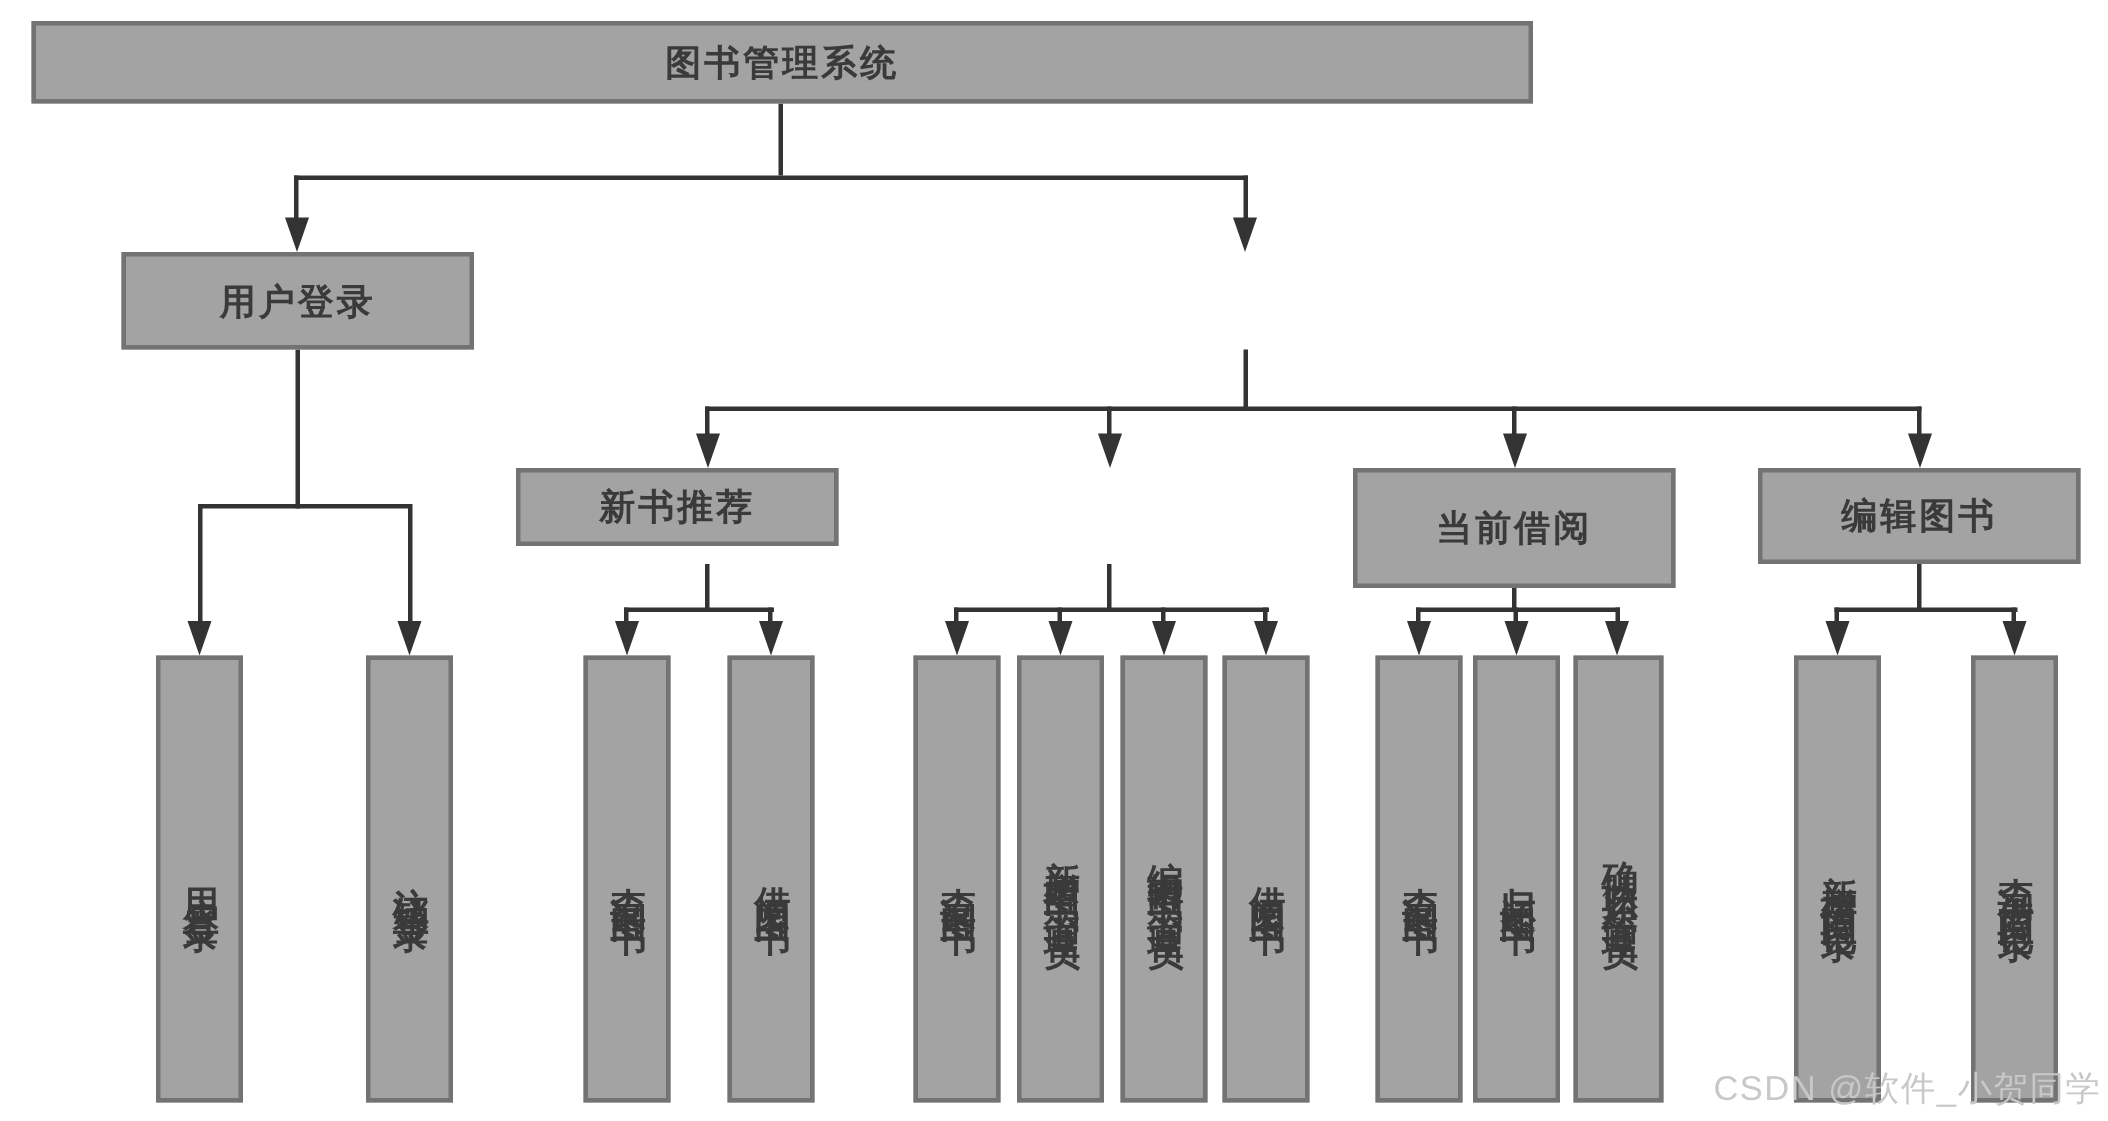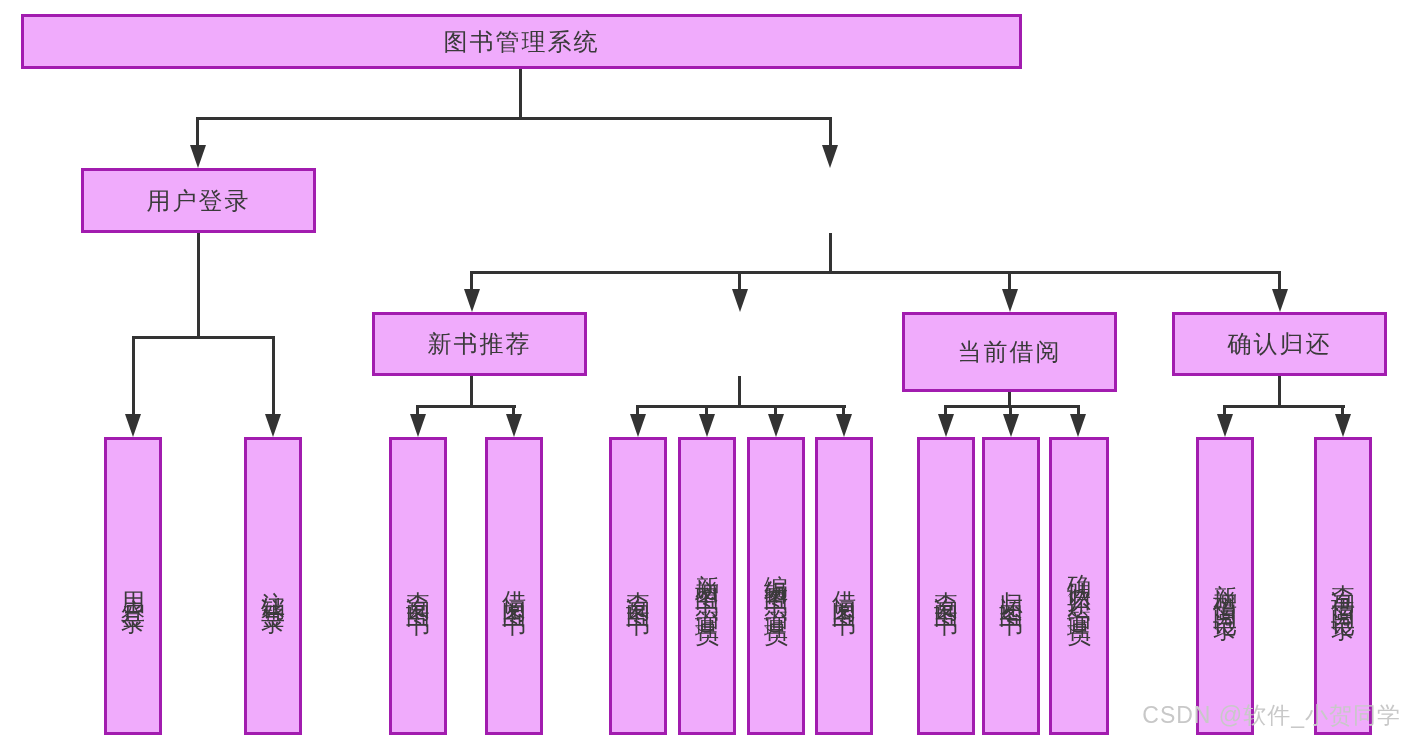--- a/index.html
+++ b/index.html
@@ -1,37 +1,37 @@
 <!DOCTYPE html>
 <html><head>
 <meta charset="utf-8">
 <style>
   html,body{margin:0;padding:0;background:#fff;}
   #stage{
     position:relative;width:1405px;height:747px;background:#ffffff;
     font-family:"Liberation Sans","DejaVu Sans",sans-serif;overflow:hidden;
   }
   .box{
-    position:absolute;background:#f0abfc;border:3px solid #a21caf;box-sizing:border-box;
+    position:absolute;background:#a3a3a3;border:3px solid #737373;box-sizing:border-box;
     display:flex;align-items:center;justify-content:center;
-    color:#3a3a3a;font-size:24px;letter-spacing:2px;white-space:nowrap;z-index:2;
+    color:#3a3a3a;font-size:24px;letter-spacing:2px;white-space:nowrap;z-index:2;font-weight:bold;
   }
   .leaf{
     writing-mode:vertical-rl;text-orientation:mixed;
     font-size:24px;letter-spacing:7px;line-height:1;white-space:normal;
   }
   .vl{position:absolute;width:3px;background:#333333;z-index:1;}
   .hl{position:absolute;height:3px;background:#333333;z-index:1;}
   .ar{
     position:absolute;width:0;height:0;z-index:1;
     border-left:8px solid transparent;border-right:8px solid transparent;
     border-top:23px solid #333333;
   }
   .watermark{
-    position:absolute;right:4px;bottom:16px;z-index:5;
+    position:absolute;right:4px;bottom:6px;z-index:5;
     color:#c8c8c8;font-size:23px;letter-spacing:1px;
   }
 </style>
 </head>
 <body>
 
 <div id="stage">
 
   <div class="box" style="left:21px;top:14px;width:1001px;height:55px;">图书管理系统</div>
 
@@ -55,23 +55,23 @@
   <div class="hl" style="left:470px;top:271px;width:811px;"></div>
   <div class="vl" style="left:470px;top:271px;height:21px;"></div>
   <div class="ar" style="left:464px;top:289px;"></div>
   <div class="vl" style="left:738px;top:271px;height:21px;"></div>
   <div class="ar" style="left:732px;top:289px;"></div>
   <div class="vl" style="left:1008px;top:271px;height:21px;"></div>
   <div class="ar" style="left:1002px;top:289px;"></div>
   <div class="vl" style="left:1278px;top:271px;height:21px;"></div>
   <div class="ar" style="left:1272px;top:289px;"></div>
 
-  <div class="box" style="left:372px;top:312px;width:215px;height:64px;">新书推荐</div>
+  <div class="box" style="left:344px;top:312px;width:215px;height:52px;">新书推荐</div>
   <div class="box" style="left:902px;top:312px;width:215px;height:80px;">当前借阅</div>
-  <div class="box" style="left:1172px;top:312px;width:215px;height:64px;">确认归还</div>
+  <div class="box" style="left:1172px;top:312px;width:215px;height:64px;">编辑图书</div>
 
   <div class="vl" style="left:470px;top:376px;height:31px;"></div>
   <div class="hl" style="left:416px;top:405px;width:100px;"></div>
   <div class="vl" style="left:416px;top:405px;height:11px;"></div>
   <div class="ar" style="left:410px;top:414px;"></div>
   <div class="vl" style="left:512px;top:405px;height:11px;"></div>
   <div class="ar" style="left:506px;top:414px;"></div>
 
   <div class="vl" style="left:738px;top:376px;height:31px;"></div>
   <div class="hl" style="left:636px;top:405px;width:210px;"></div>

